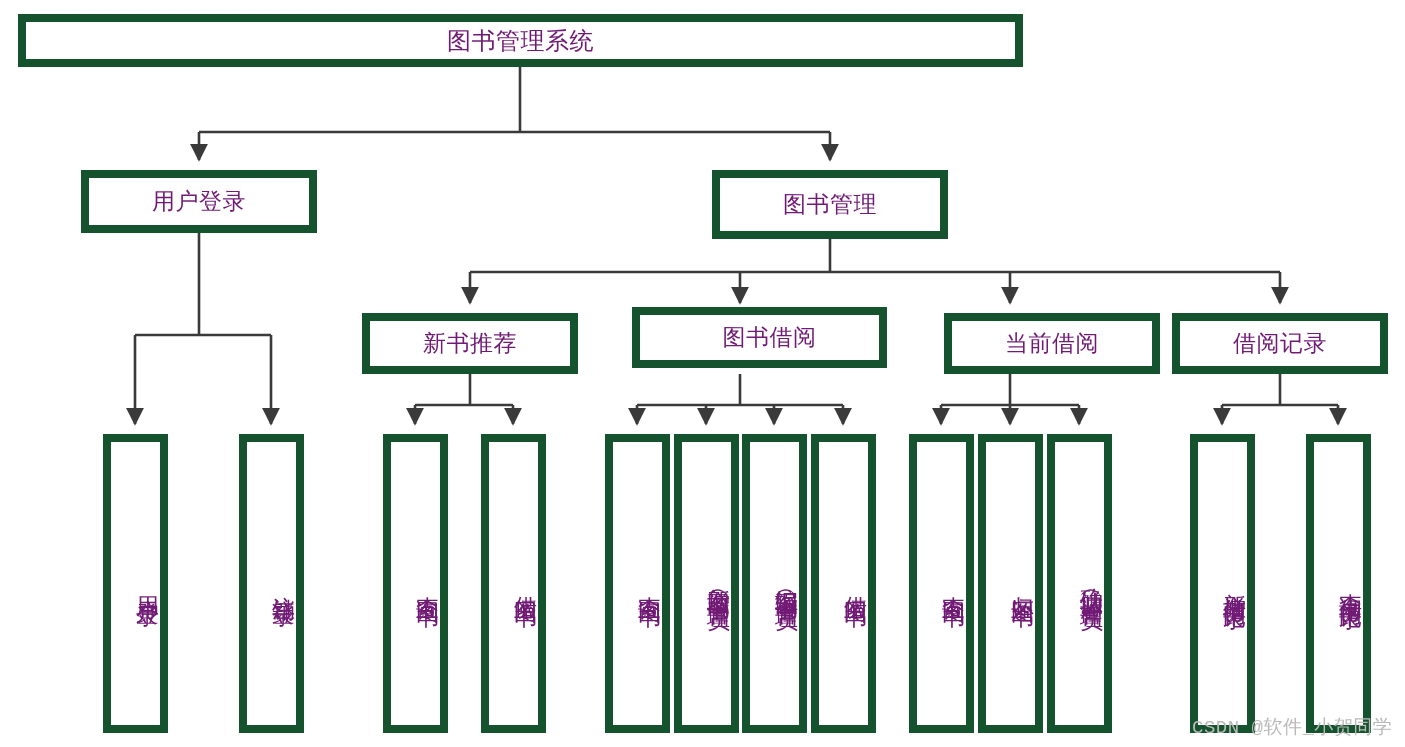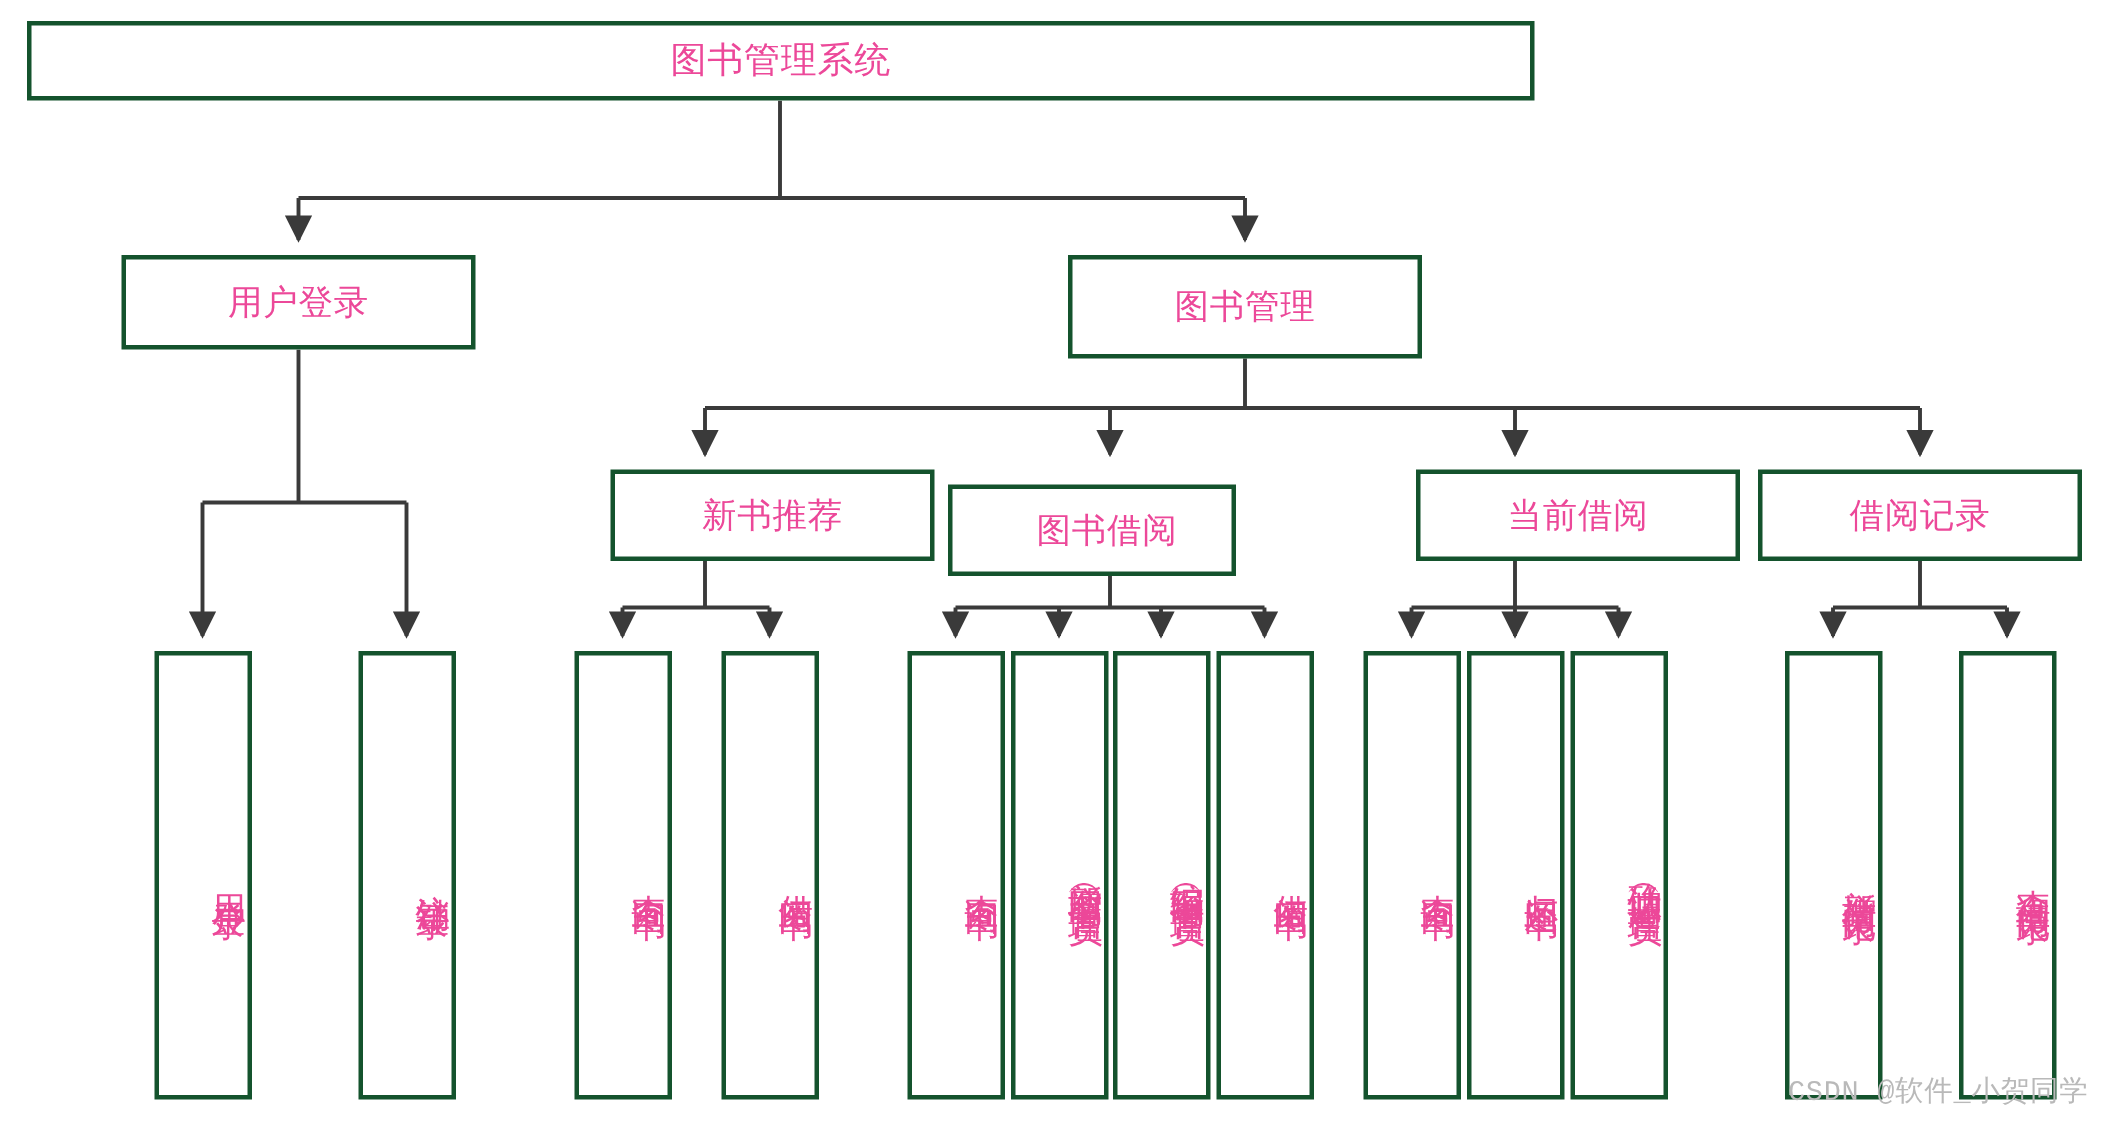--- a/index.html
+++ b/index.html
@@ -21,26 +21,26 @@
     position: absolute;
     left: 0;
     top: 0;
     width: 1405px;
     height: 747px;
     pointer-events: none;
   }
   .node {
     position: absolute;
     box-sizing: border-box;
-    border: 3px solid #14532d;
+    border: 8px solid #14532d;
     background: #ffffff;
     display: flex;
     align-items: center;
     justify-content: center;
-    color: #ec4899;
+    color: #701a75;
     line-height: 1.05;
   }
   .node.h {
     font-size: 23px;
     letter-spacing: 0.5px;
   }
   .node.v {
     font-size: 23px;
     writing-mode: vertical-rl;
     text-orientation: upright;
@@ -125,24 +125,24 @@
     <span>图书管理系统</span>
   </div>
 
   <div class="node h" style="left:81px; top:170px; width:236px; height:63px;">
     <span>用户登录</span>
   </div>
   <div class="node h" style="left:712px; top:170px; width:236px; height:69px;">
     <span>图书管理</span>
   </div>
 
-  <div class="node h" style="left:362px; top:313px; width:216px; height:61px;margin-left:45px;">
+  <div class="node h" style="left:362px; top:313px; width:216px; height:61px;">
     <span>新书推荐</span>
   </div>
-  <div class="node h" style="left:632px; top:323px; width:192px; height:61px;padding-left:20px;">
+  <div class="node h" style="left:632px; top:307px; width:255px; height:61px;padding-left:20px;">
     <span>图书借阅</span>
   </div>
   <div class="node h" style="left:944px; top:313px; width:216px; height:61px;">
     <span>当前借阅</span>
   </div>
   <div class="node h" style="left:1172px; top:313px; width:216px; height:61px;">
     <span>借阅记录</span>
   </div>
 
   <div class="node v" style="left:103px; top:434px; width:65px; height:299px;">

